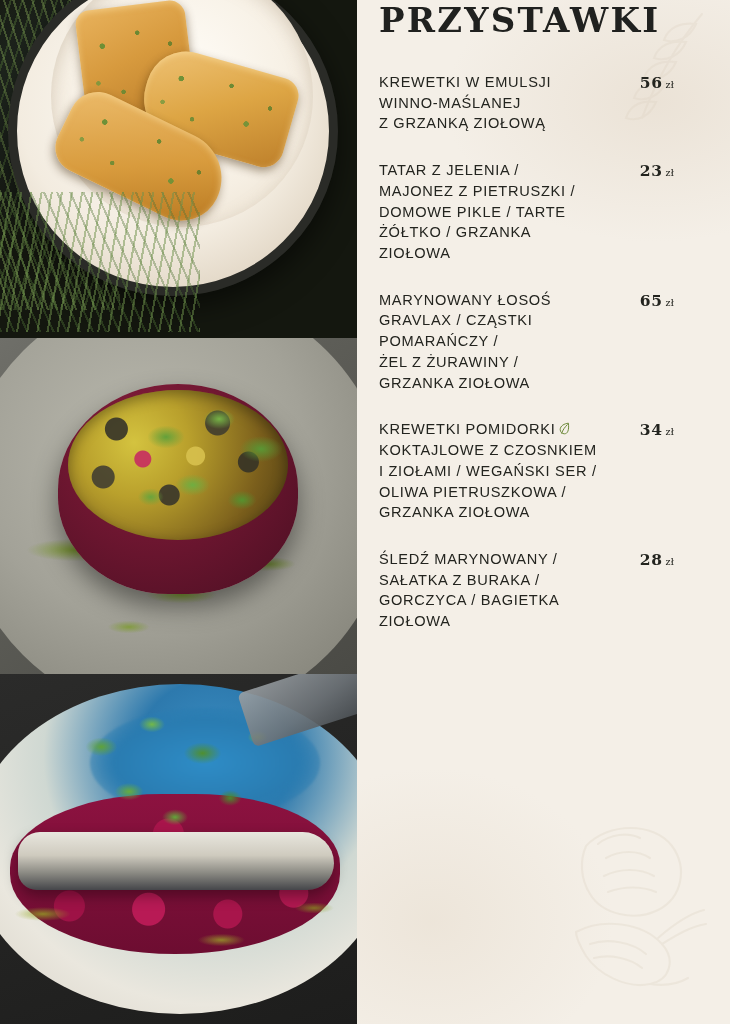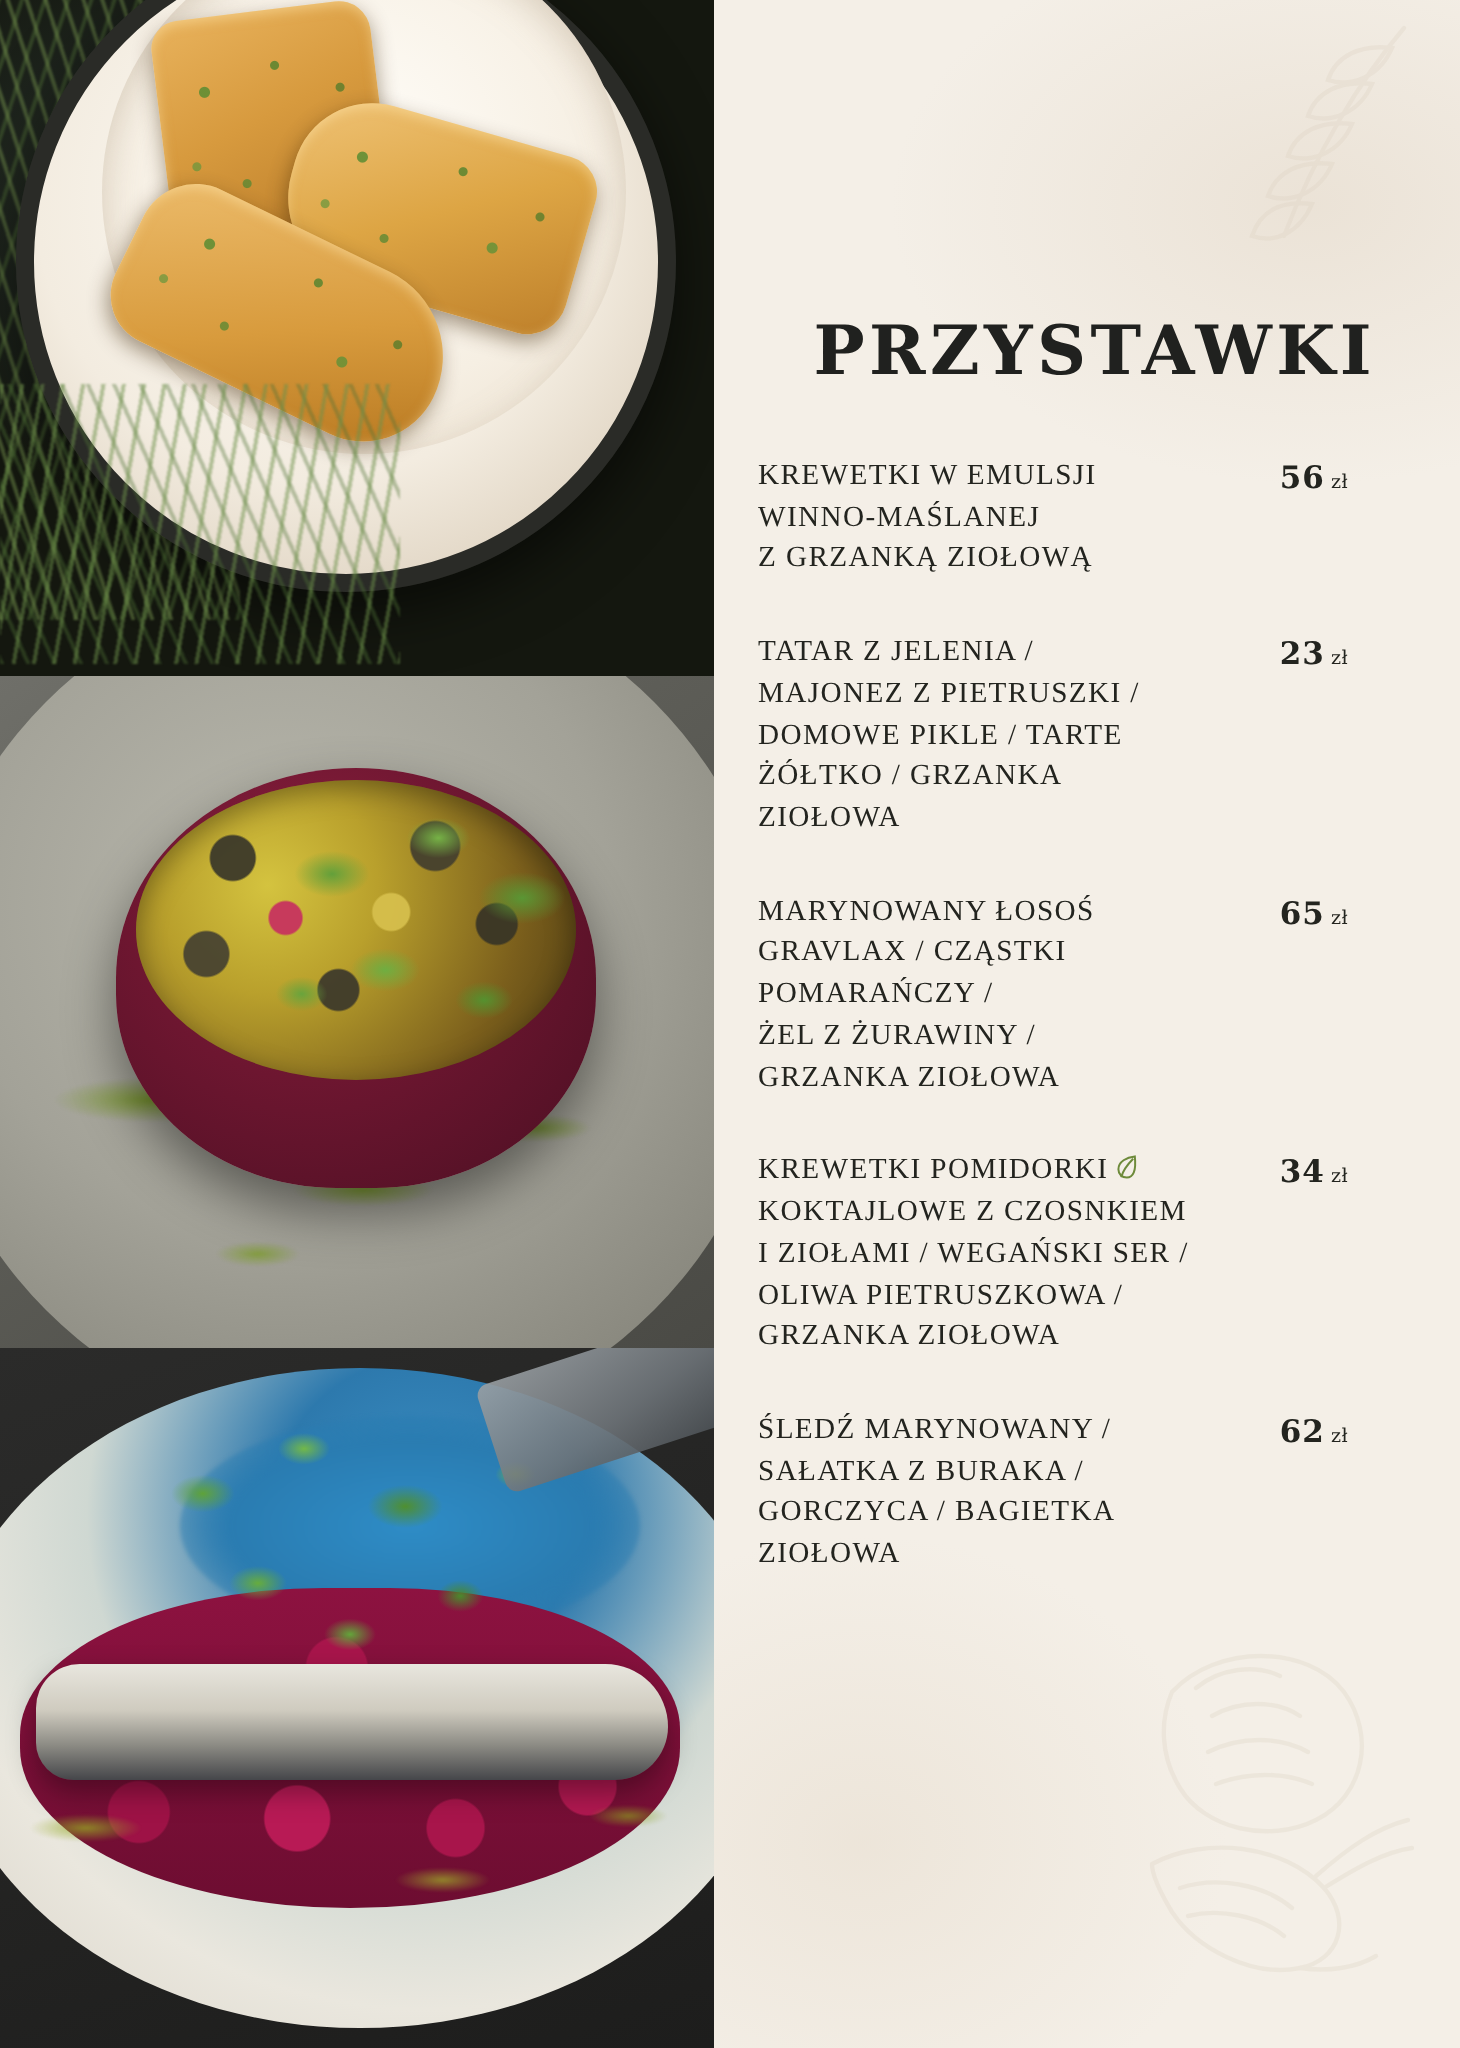--- a/index.html
+++ b/index.html
@@ -260,40 +260,38 @@
     position: absolute;
     pointer-events: none;
     opacity: .30;
   }
   .wm-top { right: 6px; top: 6px; width: 140px; height: 150px; }
   .wm-bottom { right: 14px; bottom: 30px; width: 170px; height: 200px; }
 
   .menu-title {
     position: relative;
     margin: 0;
-    padding-top: 156px;
     font-family: "DejaVu Serif", serif;
     font-size: 34px;
     letter-spacing: 2.2px;
     color: #20211f;
     font-weight: 700;
-    text-align: right;
   }
 
   .items { position: relative; margin-top: 32px; }
 
   .item {
     position: relative;
     display: flex;
     align-items: flex-start;
     margin-bottom: 26px;
   }
   .item-name {
     flex: 1 1 auto;
-    font-family: Liberation Serif, serif;
+    font-family: Liberation Sans, sans-serif;
     font-size: 14.6px;
     line-height: 1.42;
     letter-spacing: .7px;
     color: #23241f;
     padding-right: 10px;
     white-space: pre-line;
   }
   .veg-badge {
     display: inline-block;
     width: 11px; height: 13px;
@@ -441,20 +439,20 @@
           <span class="price-num">34</span><span class="price-cur">zł</span>
         </div>
       </div>
 
       <div class="item">
         <div class="item-name">ŚLEDŹ MARYNOWANY /
 SAŁATKA Z BURAKA /
 GORCZYCA / BAGIETKA
 ZIOŁOWA</div>
         <div class="item-price">
-          <span class="price-num">62</span><span class="price-cur">zł</span>
+          <span class="price-num">28</span><span class="price-cur">zł</span>
         </div>
       </div>
 
     </div>
   </div>
 
 </div>
 
 </body></html>

